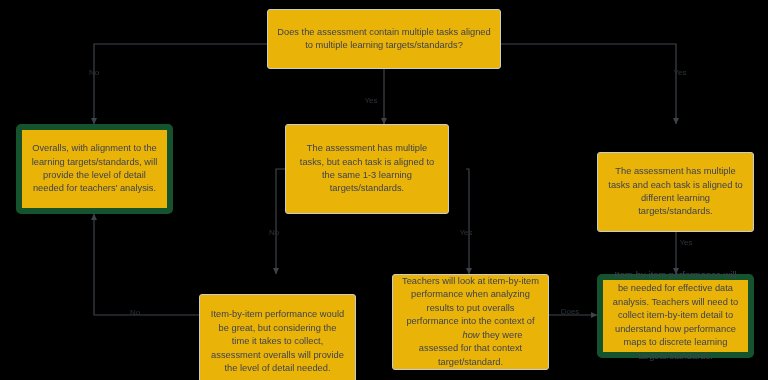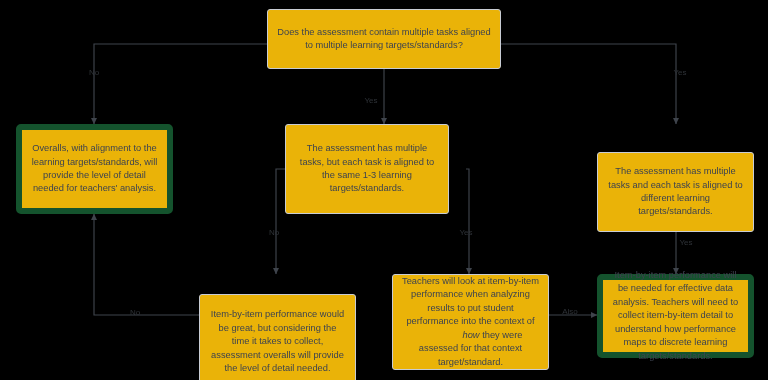--- a/index.html
+++ b/index.html
@@ -96,21 +96,21 @@
   <div class="node" style="left:597px;top:124px;width:157px;height:80px;margin-top:28px;">
     <span class="txt">The assessment has multiple tasks and each task is aligned to different learning targets/standards.</span>
   </div>
 
   <div class="node" style="left:199px;top:274px;width:157px;height:96px;margin-top:20px;">
     <span class="txt">Item-by-item performance would be great, but considering the time it takes to collect, assessment overalls will provide the level of detail needed.</span>
   </div>
 
   <div class="node" style="left:392px;top:274px;width:157px;height:96px;">
     <span class="txt">
-      <span>Teachers will look at item-by-item performance when analyzing results to put student performance into the context of </span><em>how</em><span> they were assessed for that context target/standard.</span>
+      <span>Teachers will look at item-by-item performance when analyzing results to put overalls performance into the context of </span><em>how</em><span> they were assessed for that context target/standard.</span>
     </span>
   </div>
 
   <div class="node highlight" style="left:597px;top:274px;width:157px;height:84px;">
     <span class="txt">Item-by-item performance will be needed for effective data analysis. Teachers will need to collect item-by-item detail to understand how performance maps to discrete learning targets/standards.</span>
   </div>
 
   <div class="edge-label" style="left:94px;top:72px;">No</div>
 
   <div class="edge-label" style="left:371px;top:100px;">Yes</div>
@@ -118,15 +118,15 @@
   <div class="edge-label" style="left:680px;top:72px;">Yes</div>
 
   <div class="edge-label" style="left:274px;top:232px;">No</div>
 
   <div class="edge-label" style="left:466px;top:232px;">Yes</div>
 
   <div class="edge-label" style="left:686px;top:242px;">Yes</div>
 
   <div class="edge-label" style="left:135px;top:312px;">No</div>
 
-  <div class="edge-label" style="left:570px;top:311px;">Also</div>
+  <div class="edge-label" style="left:570px;top:311px;">Does</div>
 
 </div>
 
 </body></html>

